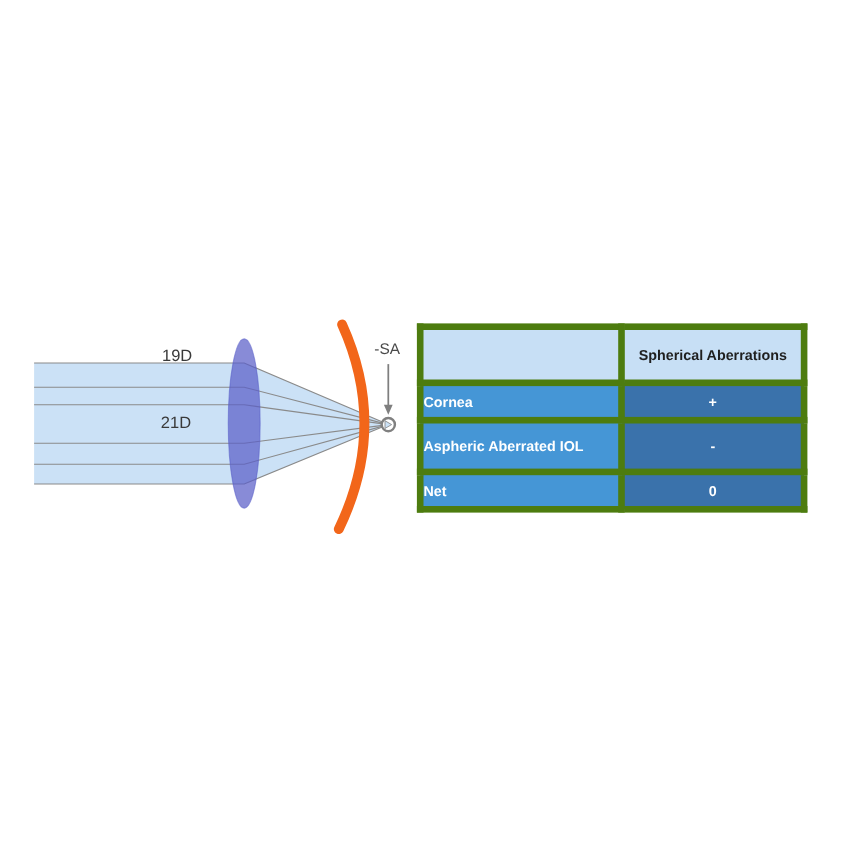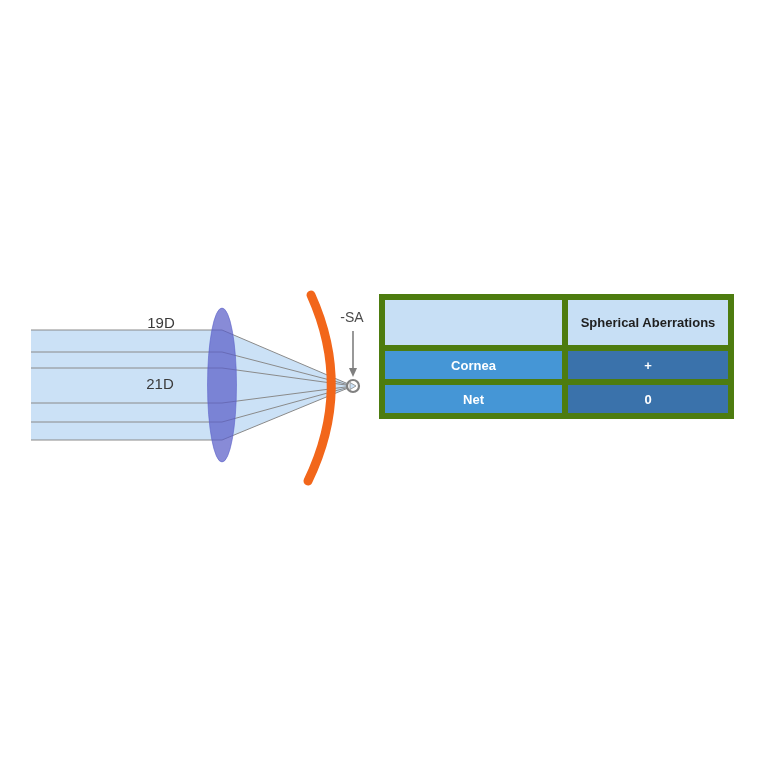--- a/index.html
+++ b/index.html
@@ -52,21 +52,21 @@
   td.cell-header {
     background: #c7dff5;
     color: #1f1f1f;
     text-align: center;
     vertical-align: middle;
     font-size: 13.5px;
   }
   td.cell-label {
     background: #4596d6;
     color: #ffffff;
-    text-align: center;
+    text-align: left;
     vertical-align: middle;
     padding-left: 8px;
   }
   td.cell-value {
     background: #3a72ab;
     color: #ffffff;
     text-align: center;
     vertical-align: middle;
   }
 </style>
@@ -109,19 +109,23 @@
     </colgroup>
     <tbody>
       <tr class="row-header">
         <td class="cell-corner"></td>
         <td class="cell-header">Spherical Aberrations</td>
       </tr>
       <tr class="row-cornea">
         <td class="cell-label">Cornea</td>
         <td class="cell-value">+</td>
       </tr>
+      <tr class="row-aspheric">
+        <td class="cell-label">Aspheric Aberrated IOL</td>
+        <td class="cell-value">-</td>
+      </tr>
       <tr class="row-net">
         <td class="cell-label">Net</td>
         <td class="cell-value">0</td>
       </tr>
     </tbody>
   </table>
 </div>
 
 </body></html>

